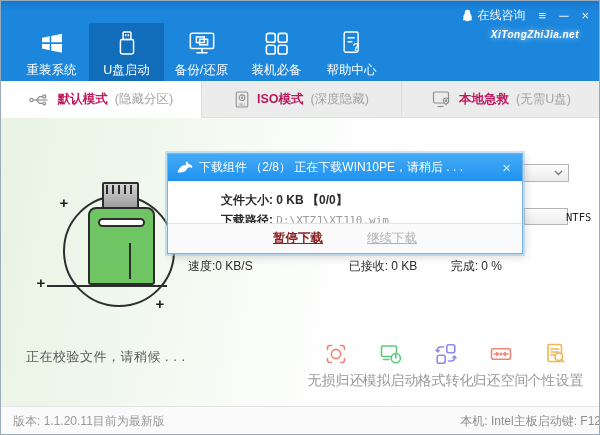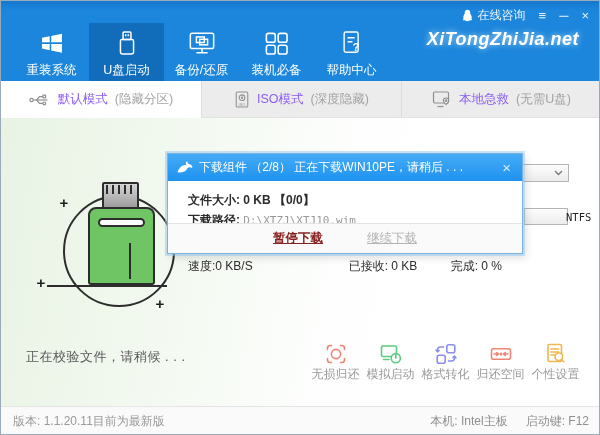--- a/index.html
+++ b/index.html
@@ -16,31 +16,31 @@
   .nav-item.active { background:linear-gradient(180deg, rgba(6,77,146,0) 22px, rgba(6,77,146,0.45) 22px); }
   .nav-icon { height:30px; display:flex; align-items:center; justify-content:center; }
   .nav-label { color:#fff; font-size:12.5px; margin-top:4px; white-space:nowrap; }
   .win-controls { position:absolute; right:12px; top:6px; display:flex; align-items:center; gap:13px;
     color:rgba(255,255,255,0.92); font-size:12px; }
   .win-controls .ctl { cursor:pointer; font-size:13px; line-height:14px; }
   .online { display:flex; align-items:center; gap:4px; cursor:pointer; }
   .logo { position:absolute; right:22px; top:27px; text-align:center; color:#fff; font-style:italic; }
   .logo-cn { font-size:27px; font-weight:900; letter-spacing:3px;
     text-shadow:0 0 8px rgba(255,255,255,0.85), 0 2px 3px rgba(15,80,150,0.6); }
-  .logo-en { font-size:18px; font-weight:bold; letter-spacing:0.5px; margin-top:1px;
+  .logo-en { font-size:10px; font-weight:bold; letter-spacing:0.5px; margin-top:1px;
     text-shadow:0 0 6px rgba(255,255,255,0.7);margin-left:36px; }
 
   
   .tabbar { position:absolute; left:0; top:80px; width:600px; height:37px; display:flex; }
   .tab { width:200px; height:37px; display:flex; align-items:center; justify-content:center; gap:7px;
     background:#ececec; border-left:1px solid #dcdcdc; border-bottom:1px solid #e2e2e2;
     font-size:12.5px; color:#555; cursor:pointer; }
   .tab:first-child { border-left:none; }
   .tab.active { background:#fff; border-bottom:none; }
-  .tab .t-main { font-weight:normal; color:#8b5cf6; }
+  .tab .t-main { font-weight:bold; color:#be185d; }
   .tab .t-note { color:#a3a3a3; }
 
   
   .main { position:absolute; left:0; top:117px; width:600px; height:288px;
     background:linear-gradient(100deg,#e8f3e4 0%,#f3f9f0 30%,#fdfefd 55%,#ffffff 70%); }
   .circle { position:absolute; left:62px; top:77px; width:112px; height:112px;
     border:2px solid #2d2d2d; border-radius:50%; }
   .ground { position:absolute; left:46px; top:167px; width:120px; height:2px; background:#2d2d2d; }
   .usb-conn { position:absolute; left:101px; top:64px; width:37px; height:27px;
     background:linear-gradient(180deg,#d6d6d6,#9d9d9d); border:2px solid #2d2d2d; border-radius:2px; }
@@ -58,49 +58,49 @@
   .select { position:absolute; height:18px; background:linear-gradient(#fdfdfd,#ececec);
     border:1px solid #b4b4b4; display:flex; align-items:center; justify-content:space-between;
     padding:0 5px; cursor:pointer; }
   .sel-device { left:498px; top:46px; width:70px; }
   .sel-ntfs { left:523px; top:90px; width:44px; height:17px; }
   .sel-val { font-family:"DejaVu Sans Mono", monospace; font-size:10.5px; color:#222;margin-left:36px; }
 
   
   .actions { position:absolute; left:307px; top:224px; display:flex; }
   .action { width:55px; display:flex; flex-direction:column; align-items:center; cursor:pointer; }
-  .action-label { font-size:12px; color:#9a9a9a; white-space:nowrap; }
+  .action-label { font-size:14px; color:#9a9a9a; margin-top:6px; white-space:nowrap; }
 
   
   .dialog { position:absolute; left:166px; top:35px; width:356px; height:101px; background:#fff;
     border:1px solid #7ab2e2; box-shadow:0 0 0 2px rgba(150,200,240,0.5), 3px 4px 8px rgba(0,0,0,0.13);
     z-index:10; }
   .dlg-caption { height:27px; background:linear-gradient(180deg,#45abf7,#1e92ef);
     display:flex; align-items:center; padding:0 8px; color:#fff; font-size:12px; }
   .dlg-title { margin-left:6px; white-space:nowrap; overflow:hidden; }
   .dlg-close { margin-left:auto; color:rgba(255,255,255,0.8); font-size:15px; cursor:pointer; padding:0 3px; }
   .dlg-body { padding:8px 20px 0 20px; font-size:12px; color:#2b2b2b; }
-  .dlg-row { margin-top:3px; white-space:nowrap; }
+  .dlg-row { margin-top:3px; white-space:nowrap;margin-left:33px; }
   .dlg-row b { font-weight:bold; }
   .dlg-path-val { color:#9a9a9a; font-family:"DejaVu Sans Mono", monospace; font-size:11px; }
   .progress { margin-top:9px; height:12px; background:#ededed; border:1px solid #c7c7c7; }
   .progress-fill { height:100%; width:0; background:#3aa3f0; }
   .dlg-stats { margin-top:8px; display:flex; }
   .dlg-stats span:nth-child(2) { margin-left:96px; }
   .dlg-stats span:nth-child(3) { margin-left:auto; }
   .dlg-footer { position:absolute; left:0; right:0; bottom:0; height:30px; background:#fafafa;
     border-top:1px solid #e3e3e3; display:flex; align-items:center; justify-content:center; gap:44px; }
   .link-pause { color:#8b2222; font-weight:bold; font-size:12.5px; text-decoration:underline; cursor:pointer; }
   .link-resume { color:#b3b3b3; font-size:12.5px; text-decoration:underline; cursor:pointer; }
 
   
   .statusbar { position:absolute; left:0; top:405px; width:600px; height:30px; background:#fafafa;
     border-top:1px solid #e4e4e4; display:flex; align-items:center; font-size:12px; color:#9a9a9a; }
   .sb-left { margin-left:12px; display:flex; gap:0; }
-  .sb-right { margin-left:auto; margin-right:12px; display:flex; gap:18px; color:#8f8f8f; }
+  .sb-right { margin-left:auto; display:flex; color:#8f8f8f; }
 
   svg { display:block; }
 </style>
 </head>
 <body>
 
 <div class="app">
 
   <div class="header">
     <div class="nav">

